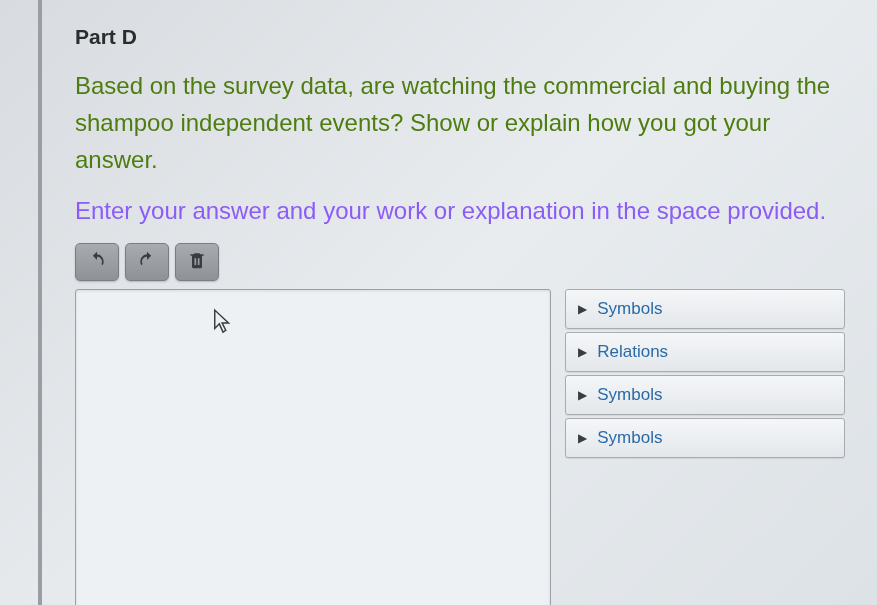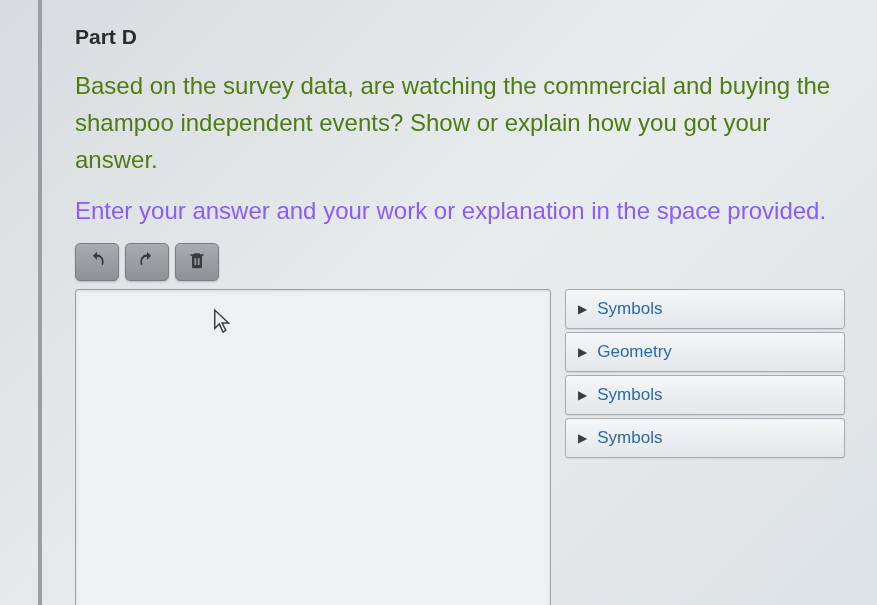--- a/index.html
+++ b/index.html
@@ -151,21 +151,21 @@
   <div class="editor-row">
     <textarea class="answer-input" value="" style=""></textarea>
 
     <div class="palette">
       <div class="palette-item">
         <span class="palette-arrow">▶</span>
         <span>Symbols</span>
       </div>
       <div class="palette-item">
         <span class="palette-arrow">▶</span>
-        <span>Geometry</span>
+        <span>Relations</span>
       </div>
       <div class="palette-item">
         <span class="palette-arrow">▶</span>
         <span>Symbols</span>
       </div>
       <div class="palette-item">
         <span class="palette-arrow">▶</span>
         <span>Symbols</span>
       </div>
     </div>

